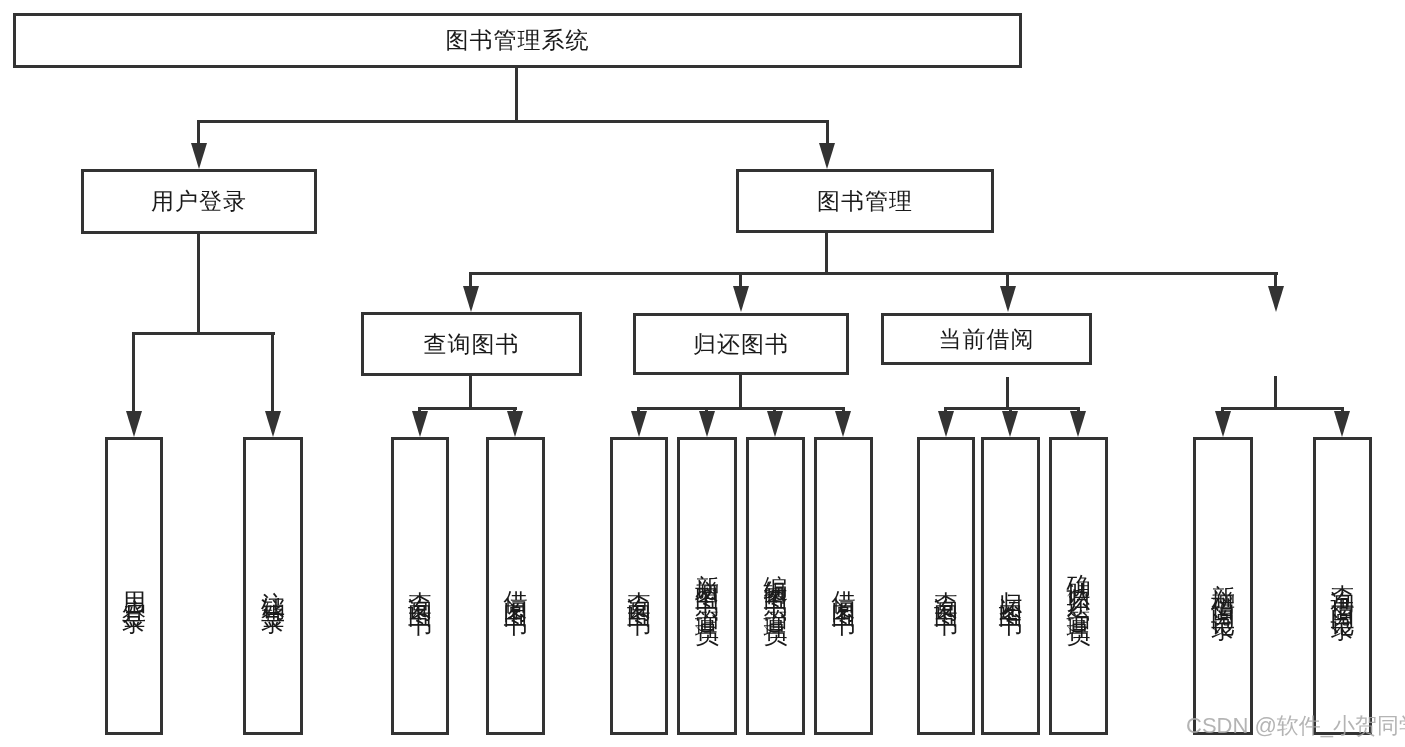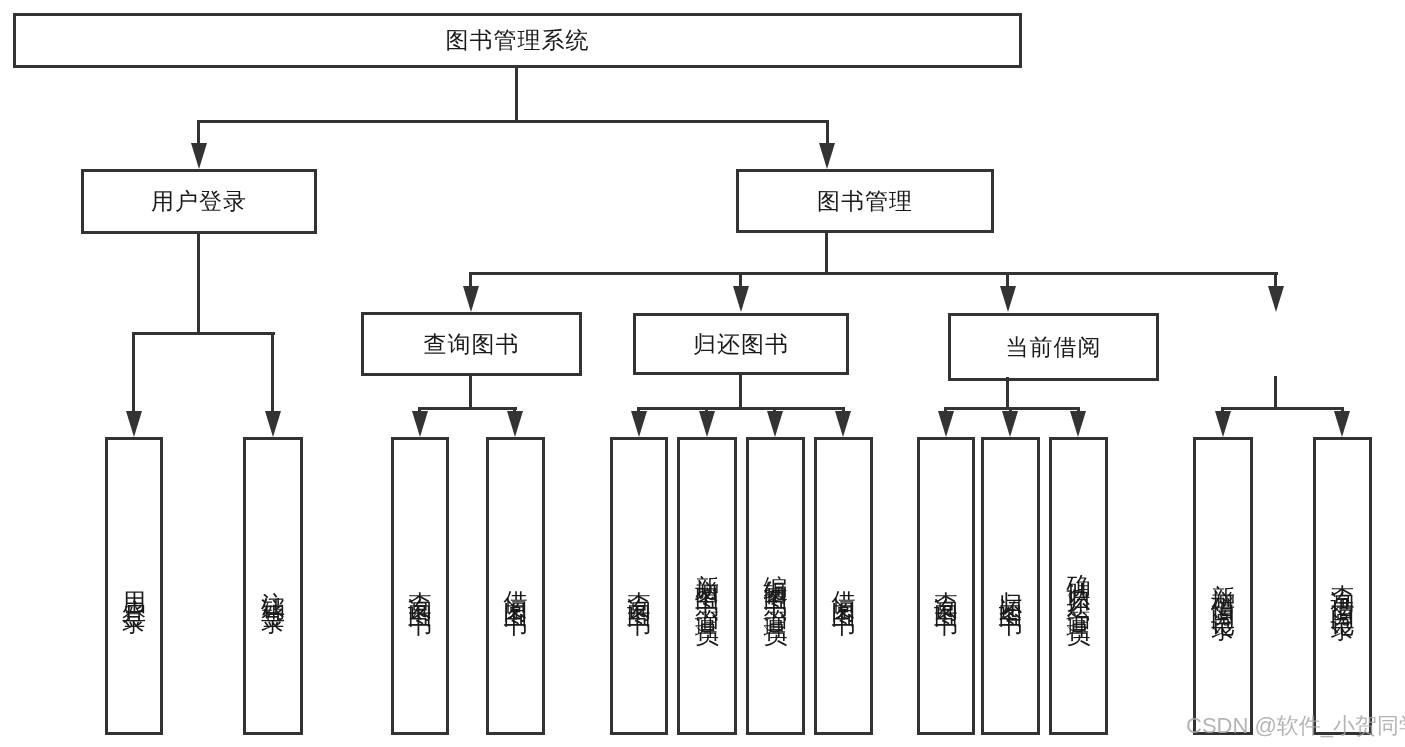--- a/index.html
+++ b/index.html
@@ -91,21 +91,21 @@
   <div class="arrow" style="left:1000px;top:286px"></div>
   <div class="vline" style="left:1274px;top:272px;height:17px"></div>
   <div class="arrow" style="left:1268px;top:286px"></div>
 
   <div class="box h" style="left:361px;top:312px;width:221px;height:64px">
     <span>查询图书</span>
   </div>
   <div class="box h" style="left:633px;top:313px;width:216px;height:62px">
     <span>归还图书</span>
   </div>
-  <div class="box h" style="left:948px;top:313px;width:211px;height:68px">
+  <div class="box h" style="left:881px;top:313px;width:211px;height:52px">
     <span>当前借阅</span>
   </div>
 
   <div class="vline" style="left:469px;top:376px;height:34px"></div>
   <div class="hline" style="left:418px;top:407px;width:99px"></div>
   <div class="vline" style="left:418px;top:407px;height:7px"></div>
   <div class="arrow" style="left:412px;top:411px"></div>
   <div class="vline" style="left:513px;top:407px;height:7px"></div>
   <div class="arrow" style="left:507px;top:411px"></div>
 

